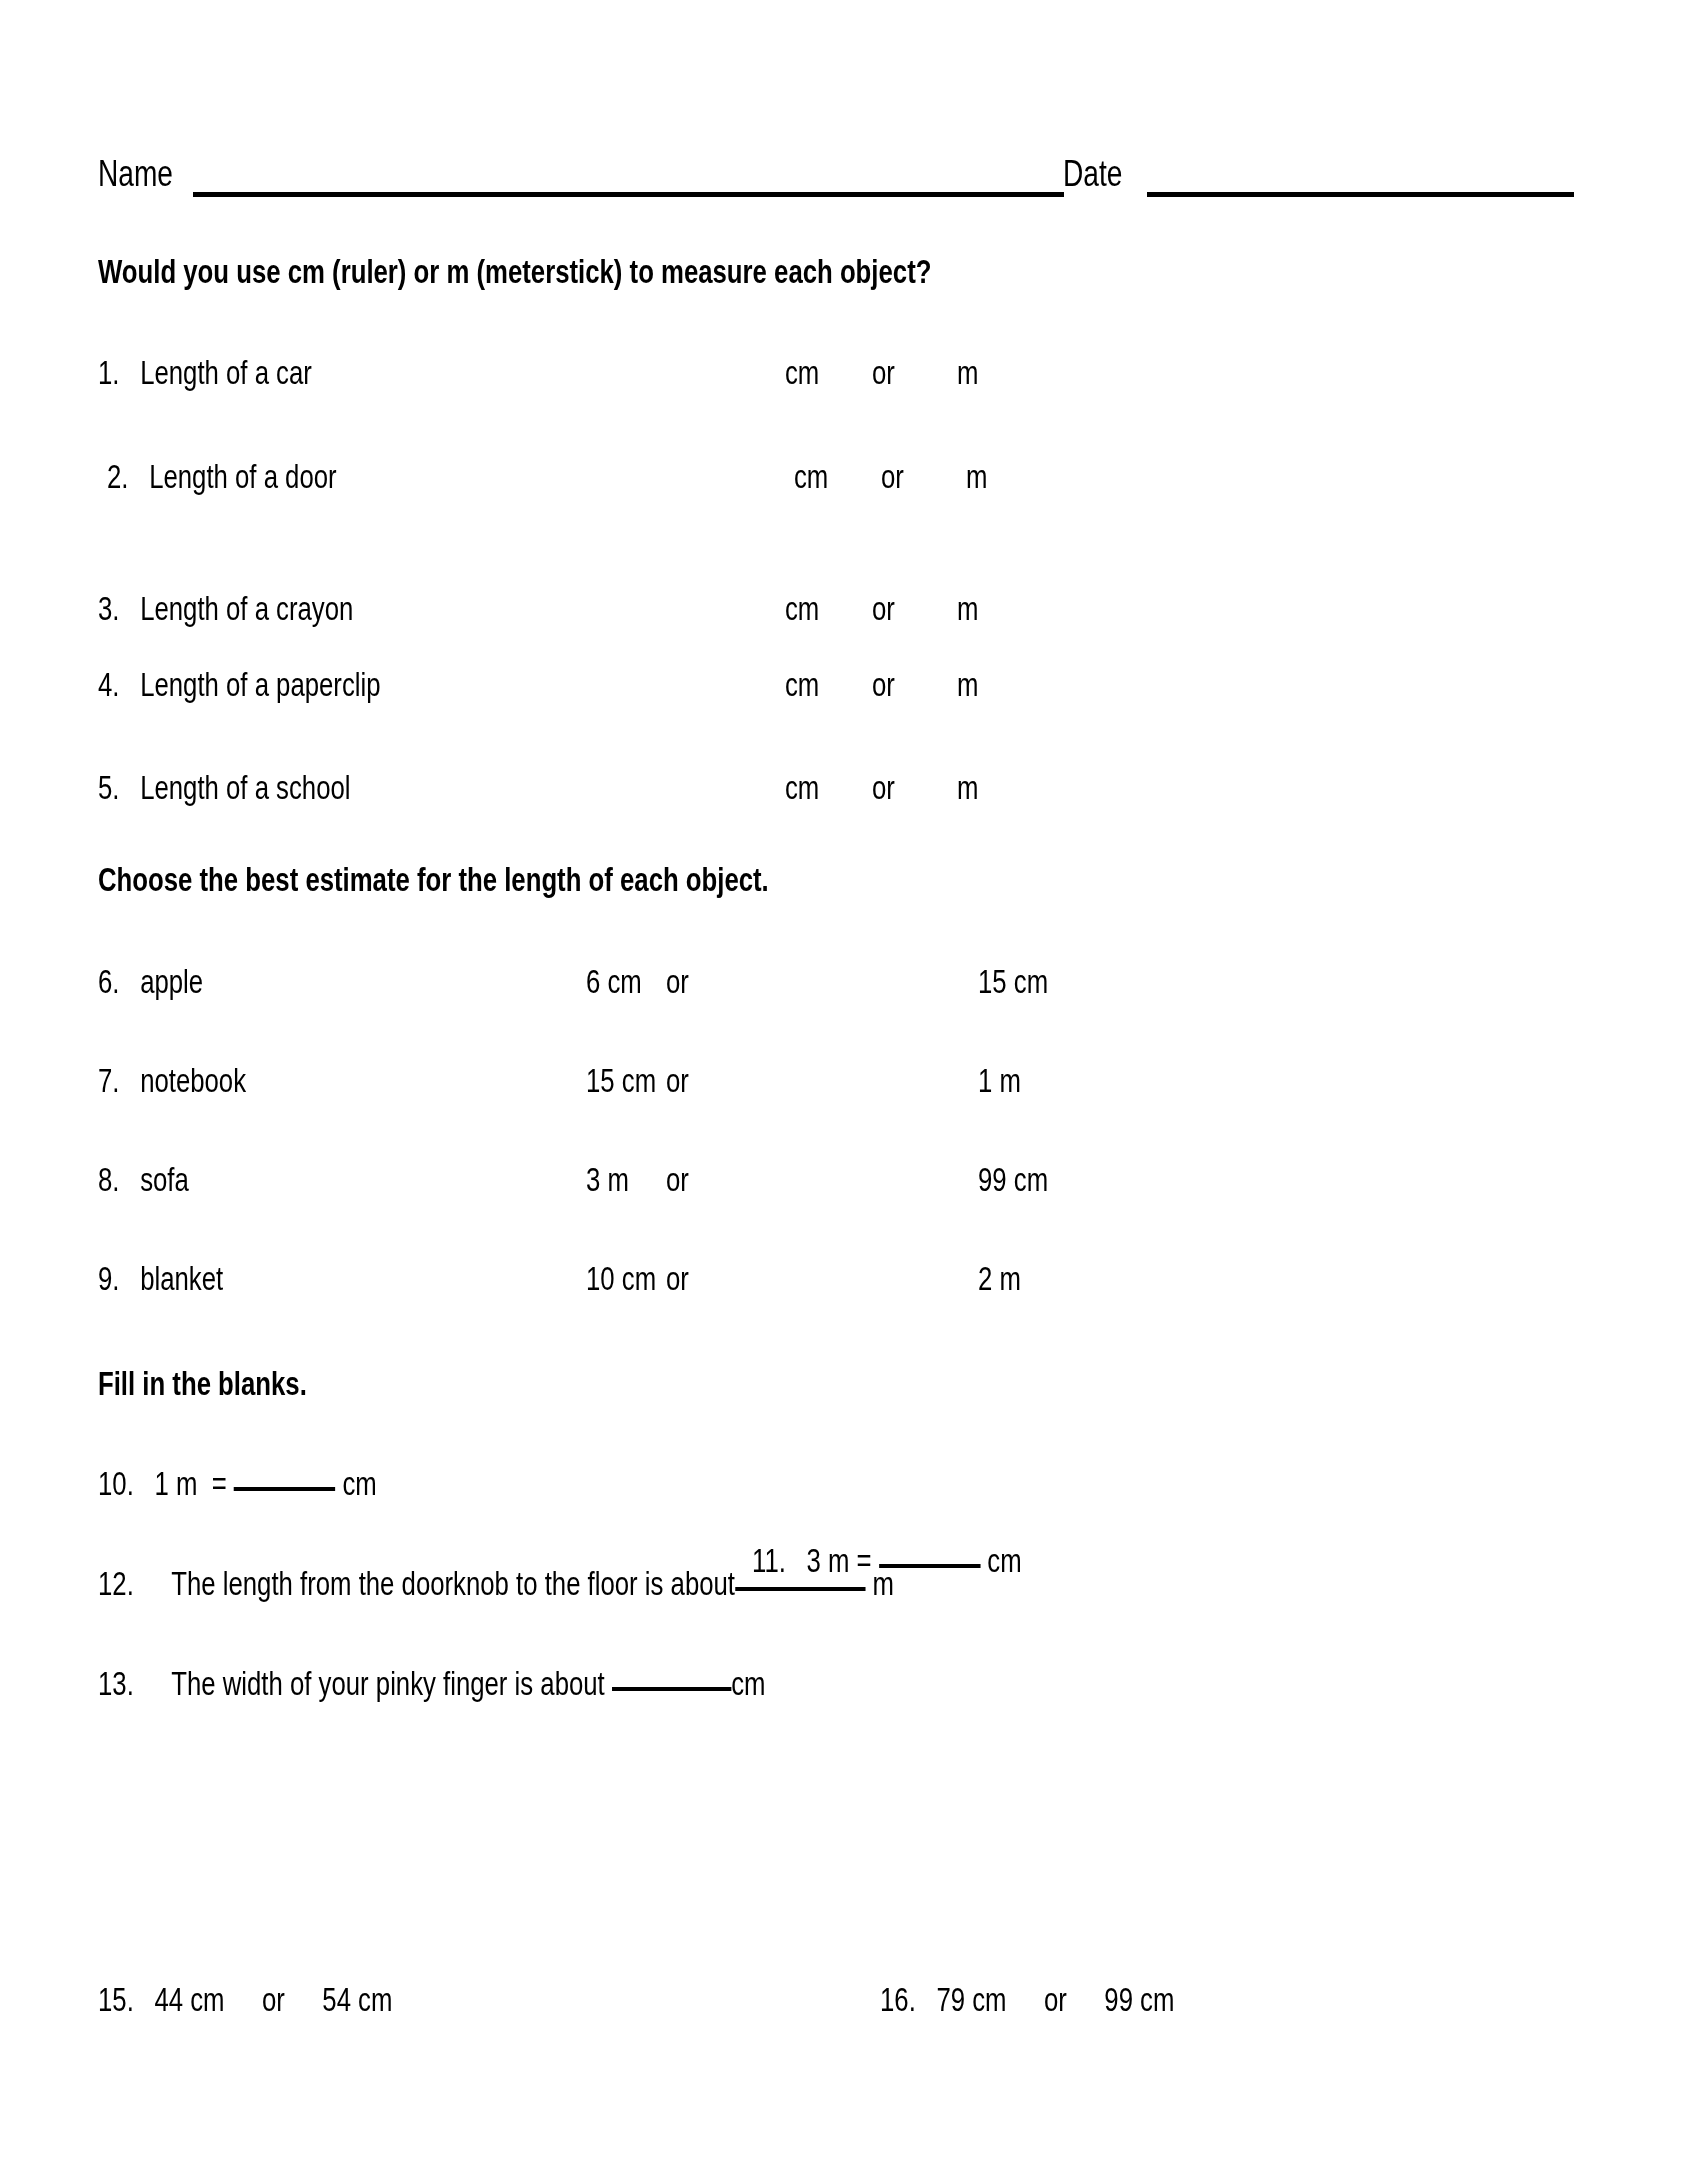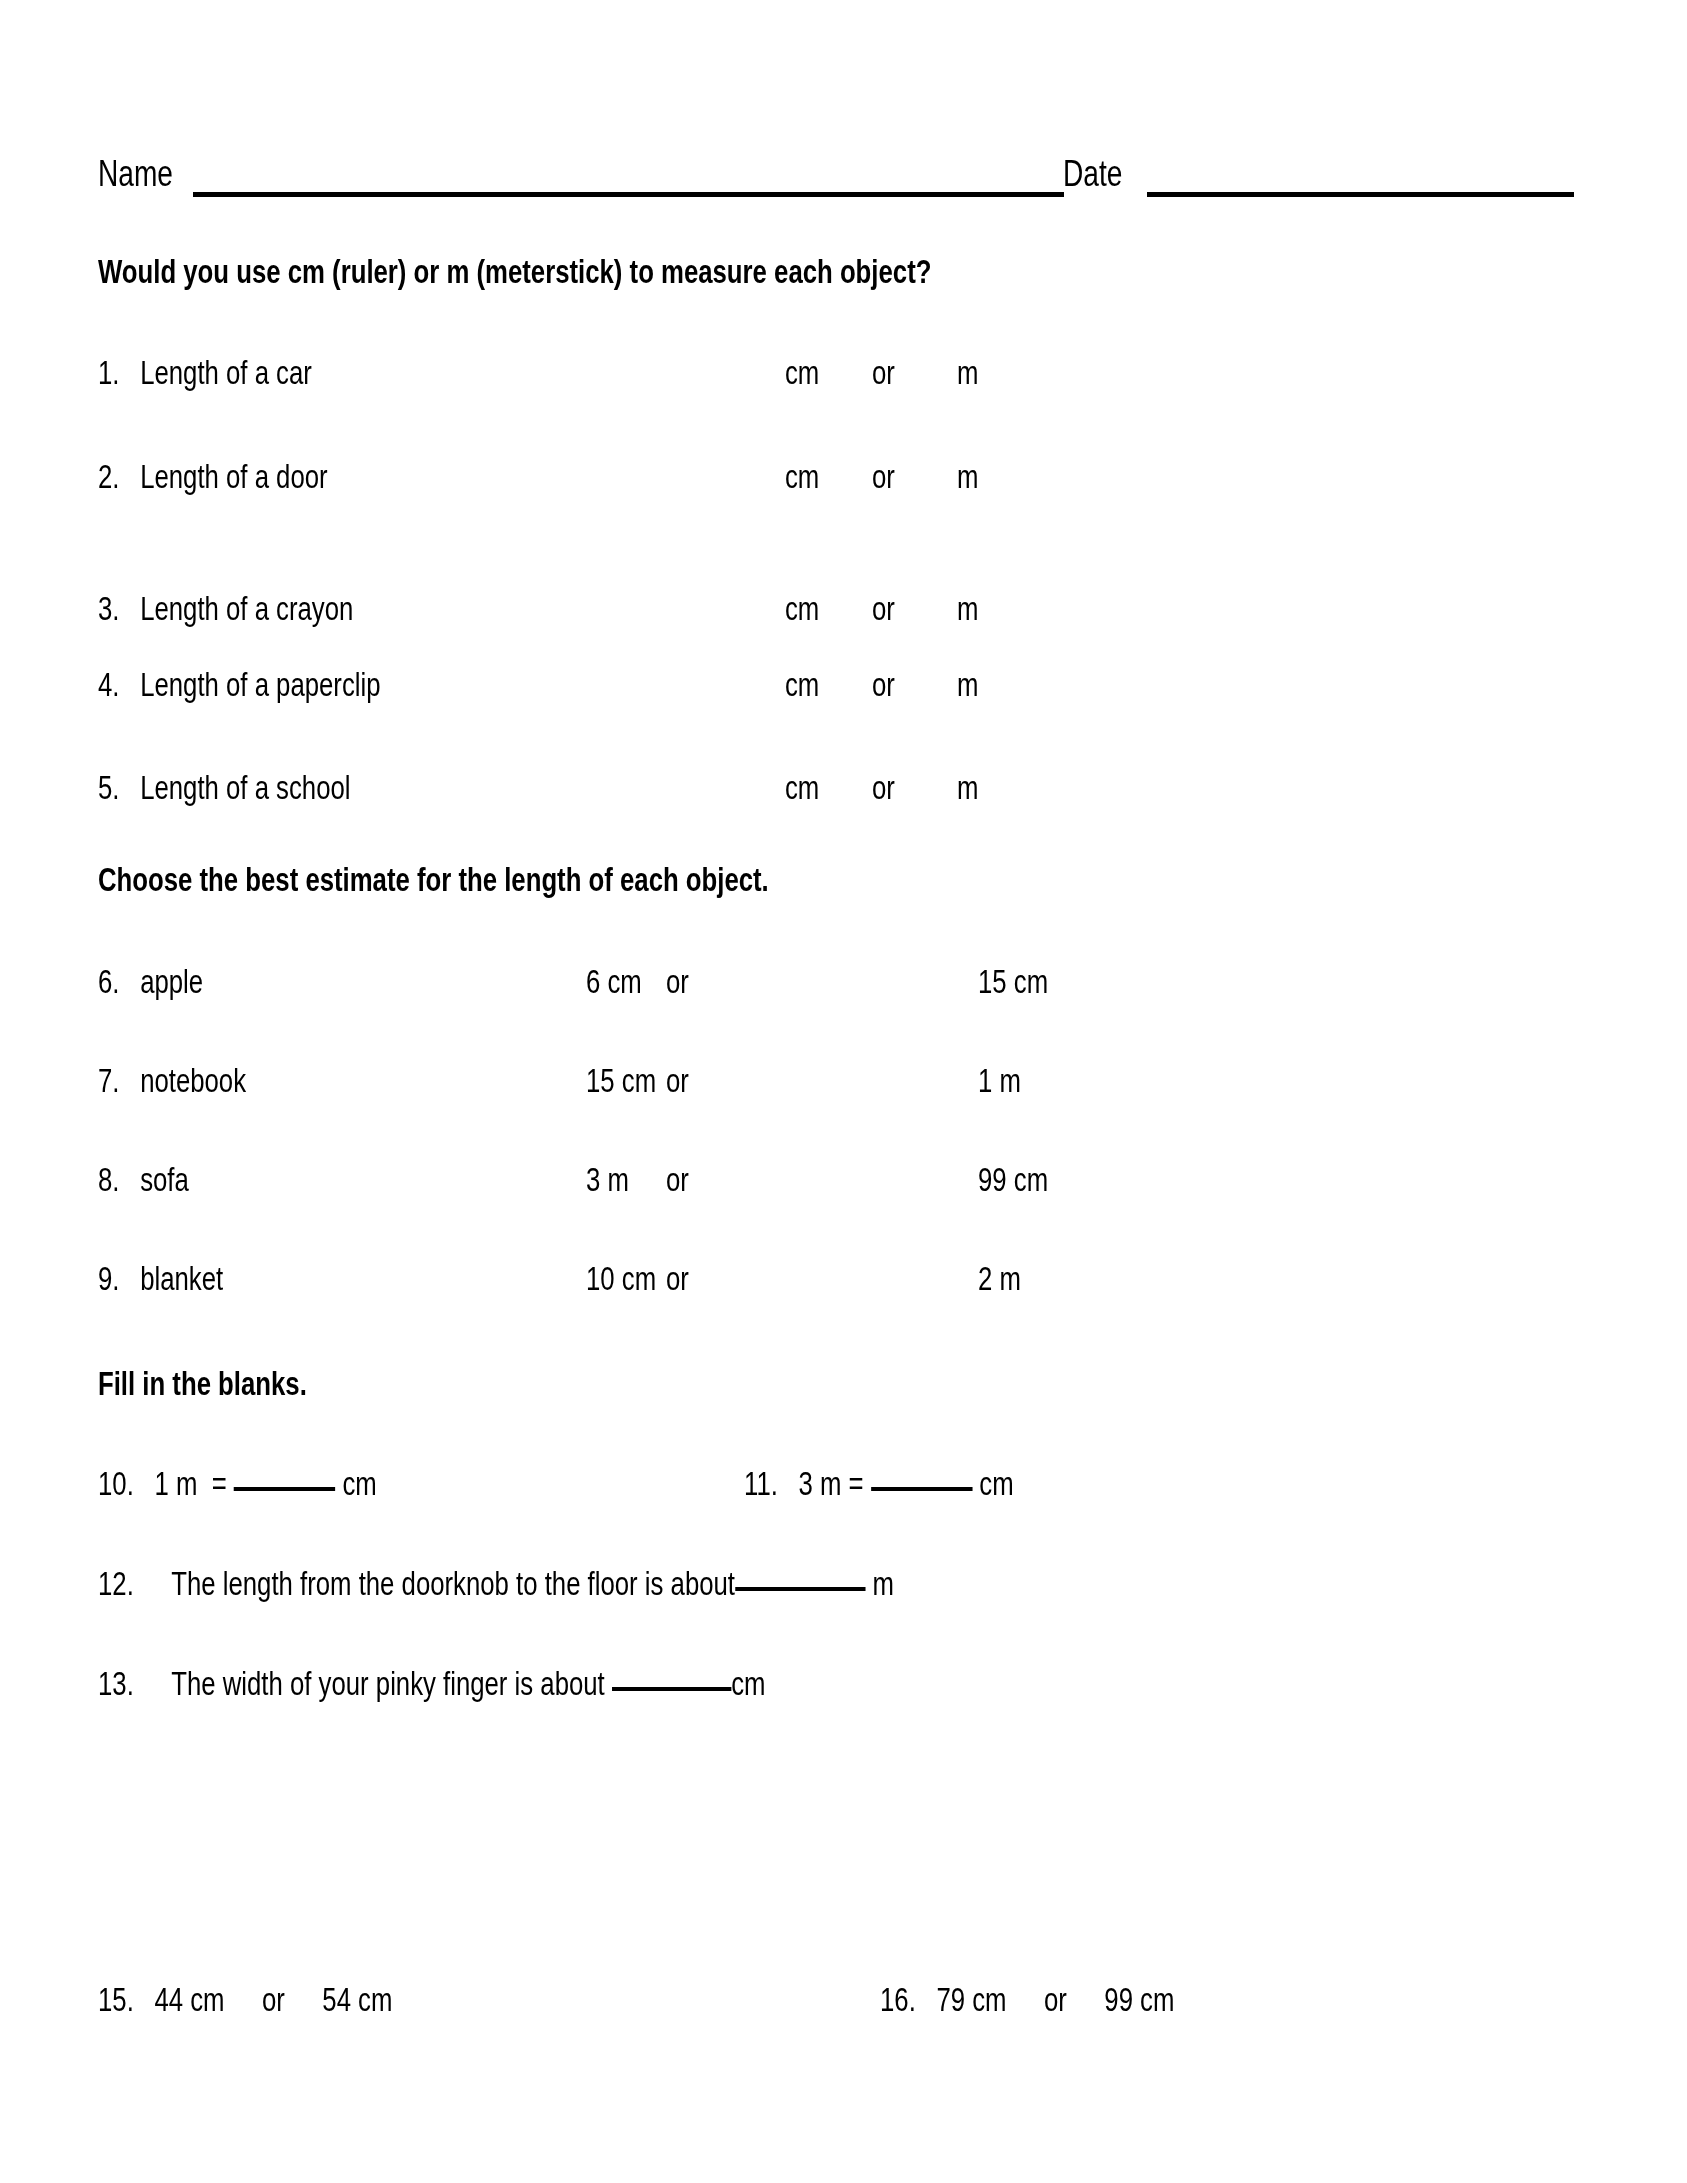--- a/index.html
+++ b/index.html
@@ -157,21 +157,21 @@
     <span class="cond">Would you use cm (ruler) or m (meterstick) to measure each object?</span>
   </div>
 
   <div class="row s1" style="top:354px;">
     <span class="lbl"><span class="cond"><span>1.</span><span class="sp-sm"></span><span>Length of a car</span></span></span>
     <span class="c1"><span class="cond">cm</span></span>
     <span class="c2"><span class="cond">or</span></span>
     <span class="c3"><span class="cond">m</span></span>
   </div>
 
-  <div class="row s1" style="top:458px;">
+  <div class="row s1" style="top:458px;margin-left:9px;">
     <span class="lbl"><span class="cond"><span>2.</span><span class="sp-sm"></span><span>Length of a door</span></span></span>
     <span class="c1"><span class="cond">cm</span></span>
     <span class="c2"><span class="cond">or</span></span>
     <span class="c3"><span class="cond">m</span></span>
   </div>
 
   <div class="row s1" style="top:590px;">
     <span class="lbl"><span class="cond"><span>3.</span><span class="sp-sm"></span><span>Length of a crayon</span></span></span>
     <span class="c1"><span class="cond">cm</span></span>
     <span class="c2"><span class="cond">or</span></span>
@@ -225,21 +225,21 @@
   </div>
 
   <div class="heading" style="top:1365px;">
     <span class="cond">Fill in the blanks.</span>
   </div>
 
   <div class="fib" style="top:1465px;">
     <span class="cond"><span>10.</span><span class="sp-sm"></span><span>1 m  = </span><span class="blank w-md"></span><span> cm</span></span>
   </div>
 
-  <div class="fib right-col" style="top:1465px;">
+  <div class="fib right-col" style="top:1542px;margin-left:8px;">
     <span class="cond"><span>11.</span><span class="sp-sm"></span><span>3 m = </span><span class="blank w-md"></span><span> cm</span></span>
   </div>
 
   <div class="fib" style="top:1565px;">
     <span class="cond"><span>12.</span><span class="sp-md"></span><span>The length from the doorknob to the floor is about</span><span class="blank w-xl"></span><span> m</span></span>
   </div>
 
   <div class="fib" style="top:1665px;">
     <span class="cond"><span>13.</span><span class="sp-md"></span><span>The width of your pinky finger is about </span><span class="blank w-lg"></span><span>cm</span></span>
   </div>

